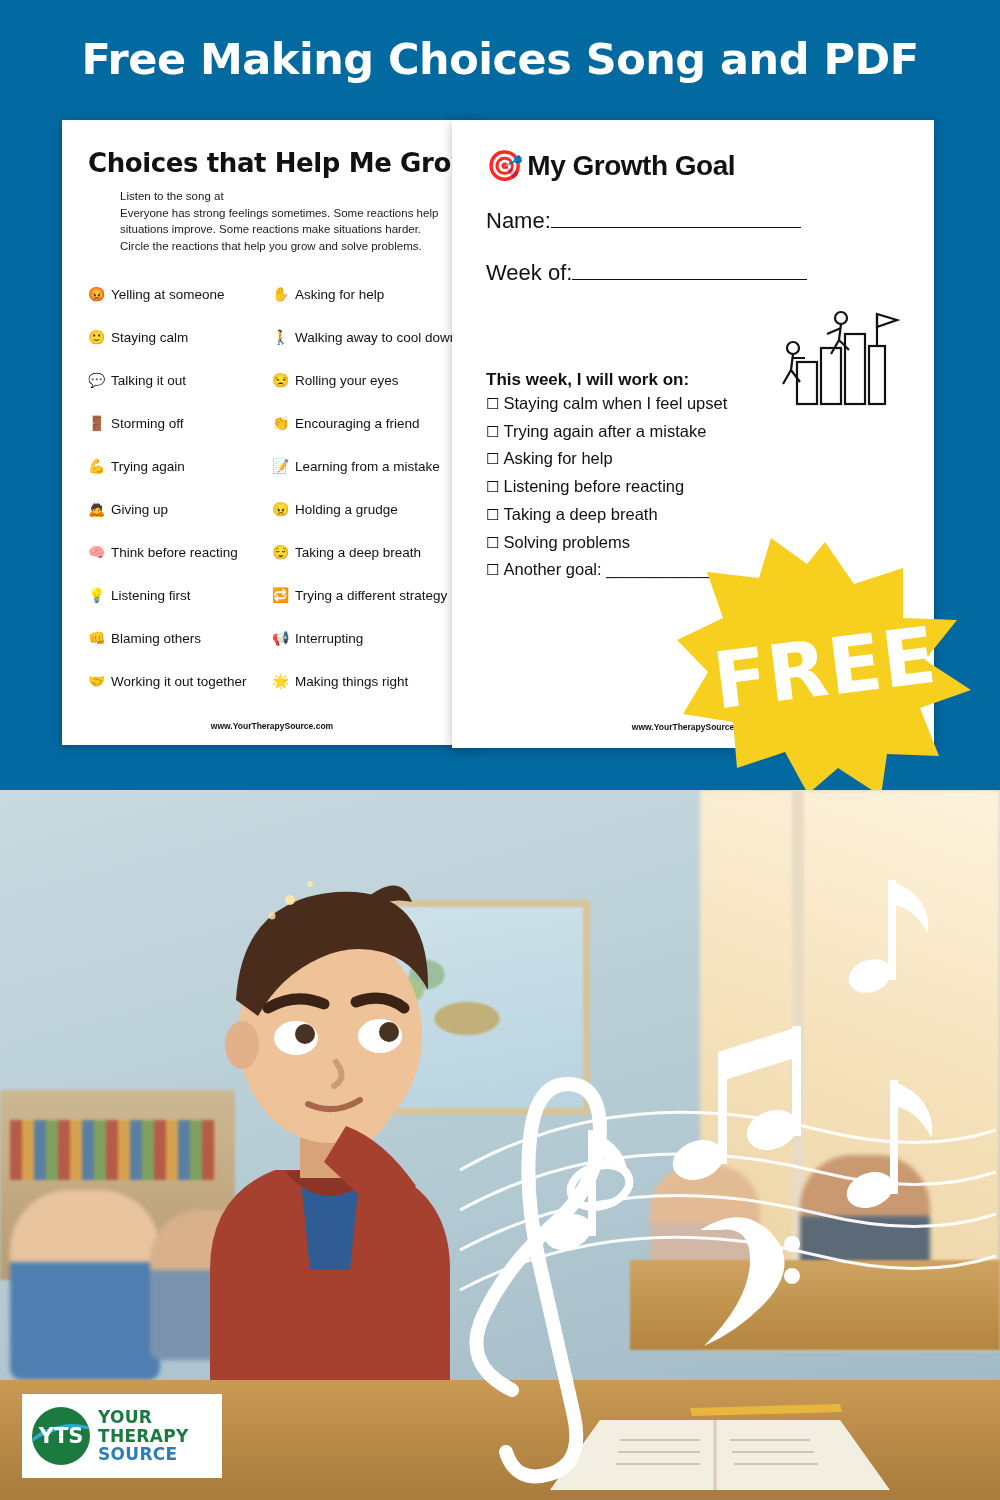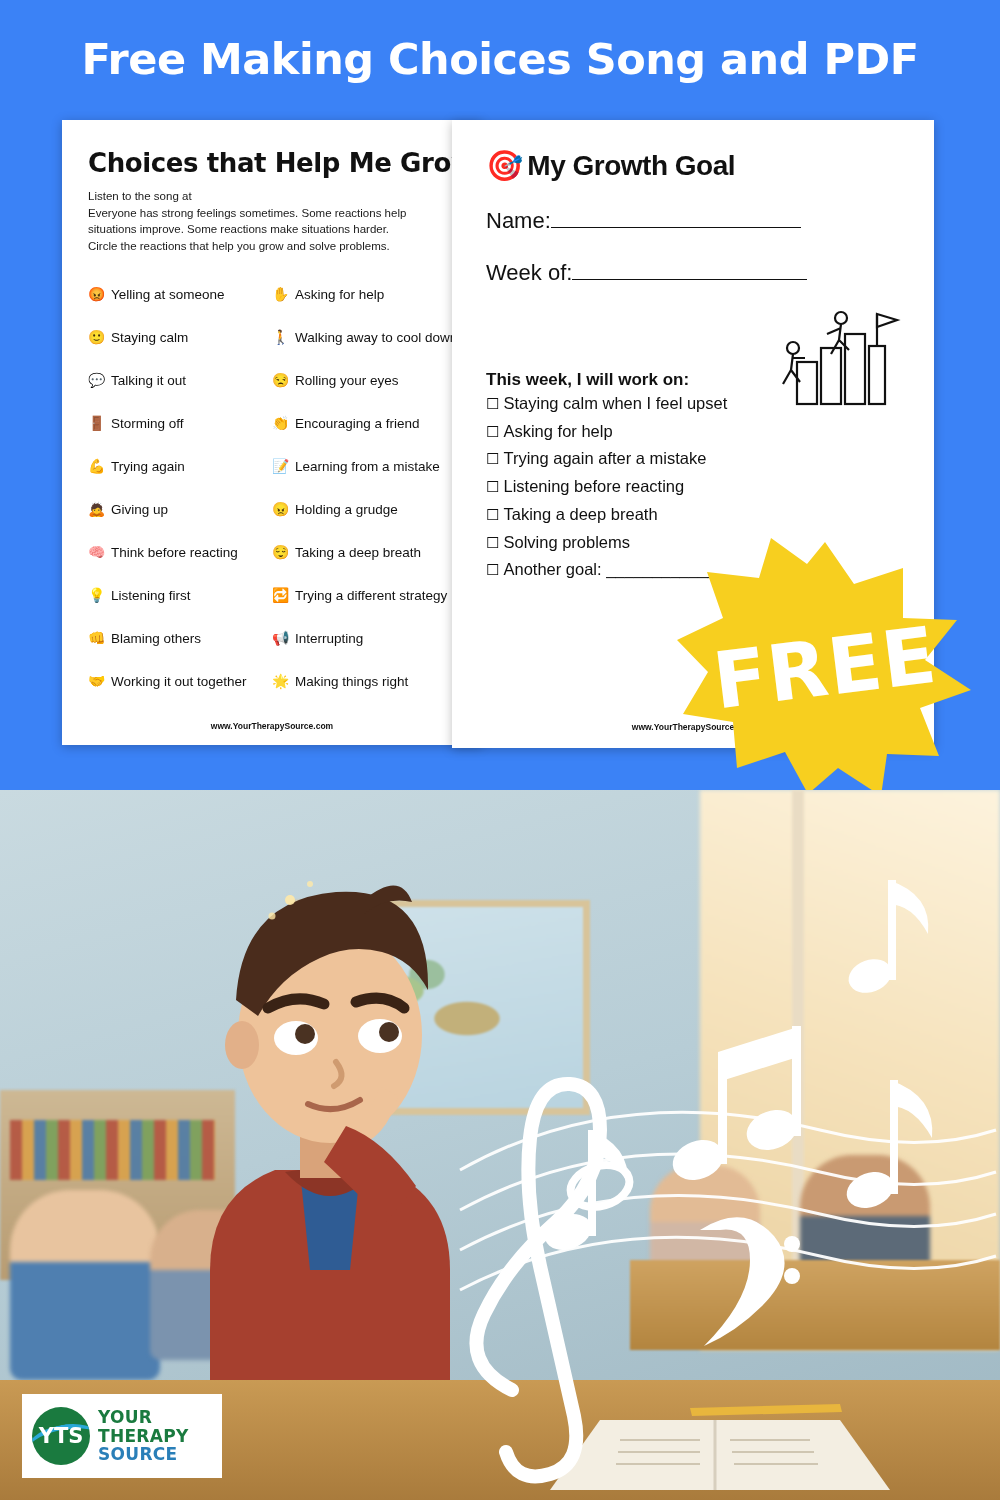--- a/index.html
+++ b/index.html
@@ -5,21 +5,21 @@
   * { box-sizing: border-box; margin: 0; padding: 0; }
   html, body {
     width: 1000px; height: 1500px;
     font-family: "Liberation Sans", sans-serif;
     overflow: hidden;
     background: #1e5f96;
   }
   .page {
     position: relative;
     width: 1000px; height: 1500px;
-    background: #3b82f6;
+    background: #0369a1;
   }
 
   
   .header-title {
     position: absolute;
     top: 34px; left: 0; width: 1000px;
     text-align: center;
     color: #ffffff;
     font-size: 43px;
     font-weight: bold;
@@ -57,20 +57,21 @@
     color: #111;
     white-space: nowrap;
     margin-bottom: 10px;
     letter-spacing: -0.4px;
   }
   .ls-intro {
     font-size: 11.5px;
     color: #1a1a1a;
     line-height: 1.45;
     white-space: nowrap;
+    margin-left: 32px;
   }
   .ls-cols {
     display: flex;
     margin-top: 18px;
     gap: 8px;
   }
   .ls-col { width: 50%; }
   .ls-item {
     display: flex;
     align-items: center;
@@ -410,22 +411,22 @@
             <circle cx="72" cy="18" r="6"></circle>
             <path d="M72 24 L70 40 M70 40 L62 54 M70 40 L80 50 M72 28 L58 34"></path>
           </g>
         </svg>
       </div>
 
       <div class="rs-subhead">This week, I will work on:</div>
 
       <div class="rs-check">
         <div><span class="rs-box">☐</span><span>Staying calm when I feel upset</span></div>
+        <div><span class="rs-box">☐</span><span>Trying again after a mistake</span></div>
         <div><span class="rs-box">☐</span><span>Asking for help</span></div>
-        <div><span class="rs-box">☐</span><span>Trying again after a mistake</span></div>
         <div><span class="rs-box">☐</span><span>Listening before reacting</span></div>
         <div><span class="rs-box">☐</span><span>Taking a deep breath</span></div>
         <div><span class="rs-box">☐</span><span>Solving problems</span></div>
         <div><span class="rs-box">☐</span><span>Another goal: ____________</span></div>
       </div>
 
       <div class="rs-footer">www.YourTherapySource.com</div>
     </div>
   </div>
 

